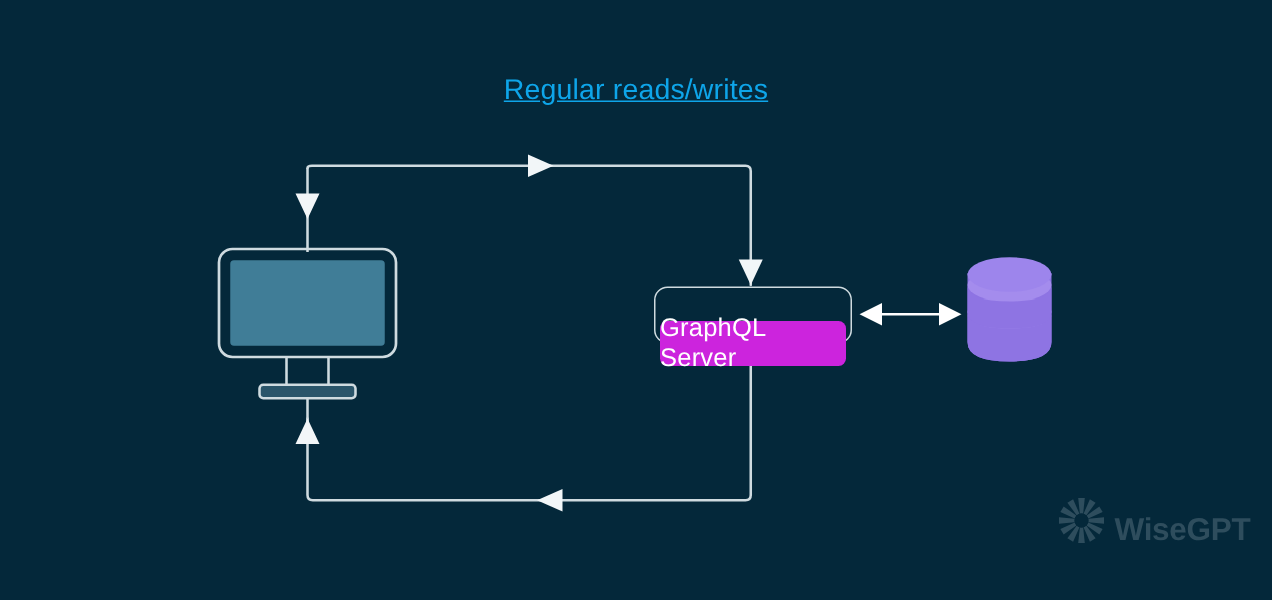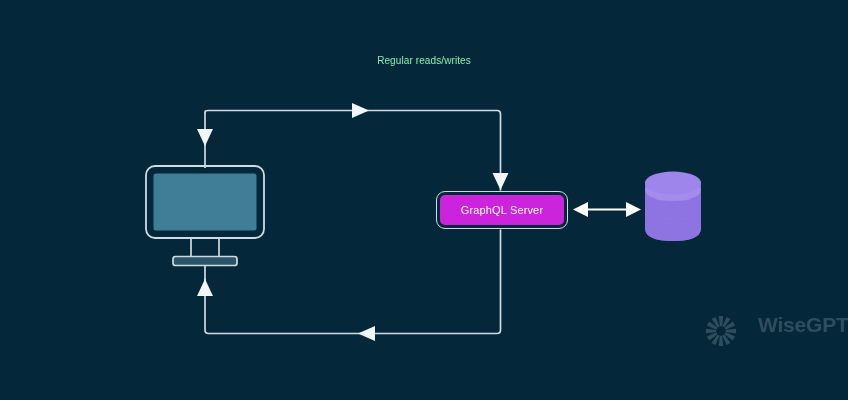--- a/index.html
+++ b/index.html
@@ -22,25 +22,26 @@
     width: 848px;
     height: 400px;
     display: block;
   }
   .flow-label {
     position: absolute;
     left: 0;
     top: 50px;
     width: 848px;
     text-align: center;
-    color: #86efac;
-    font-size: 10px;
+    color: #0ea5e9;
+    font-size: 19px;
     line-height: 21px;
     letter-spacing: 0.1px;
     pointer-events: none;
+    text-decoration: underline;
   }
   .flow-label span {
     display: block;
   }
   .graphql-box {
     position: absolute;
     left: 436px;
     top: 191px;
     width: 132px;
     height: 38px;
@@ -53,30 +54,31 @@
   .graphql-box-inner {
     width: 100%;
     height: 100%;
     box-sizing: border-box;
     background: #cc24dd;
     border-radius: 5px;
     display: flex;
     align-items: center;
     justify-content: center;
     color: #ffffff;
-    font-size: 11px;
+    font-size: 17px;
     letter-spacing: 0.15px;
+    margin-top: 19px;
   }
   .logo {
     position: absolute;
     left: 704px;
-    top: 314px;
+    top: 330px;
     display: flex;
-    align-items: flex-start;
-    gap: 20px;
+    align-items: flex-end;
+    gap: 5px;
   }
   .logo-mark {
     width: 34px;
     height: 34px;
     flex: 0 0 auto;
   }
   .logo-text {
     color: #2e4d5d;
     font-size: 21px;
     font-weight: bold;

